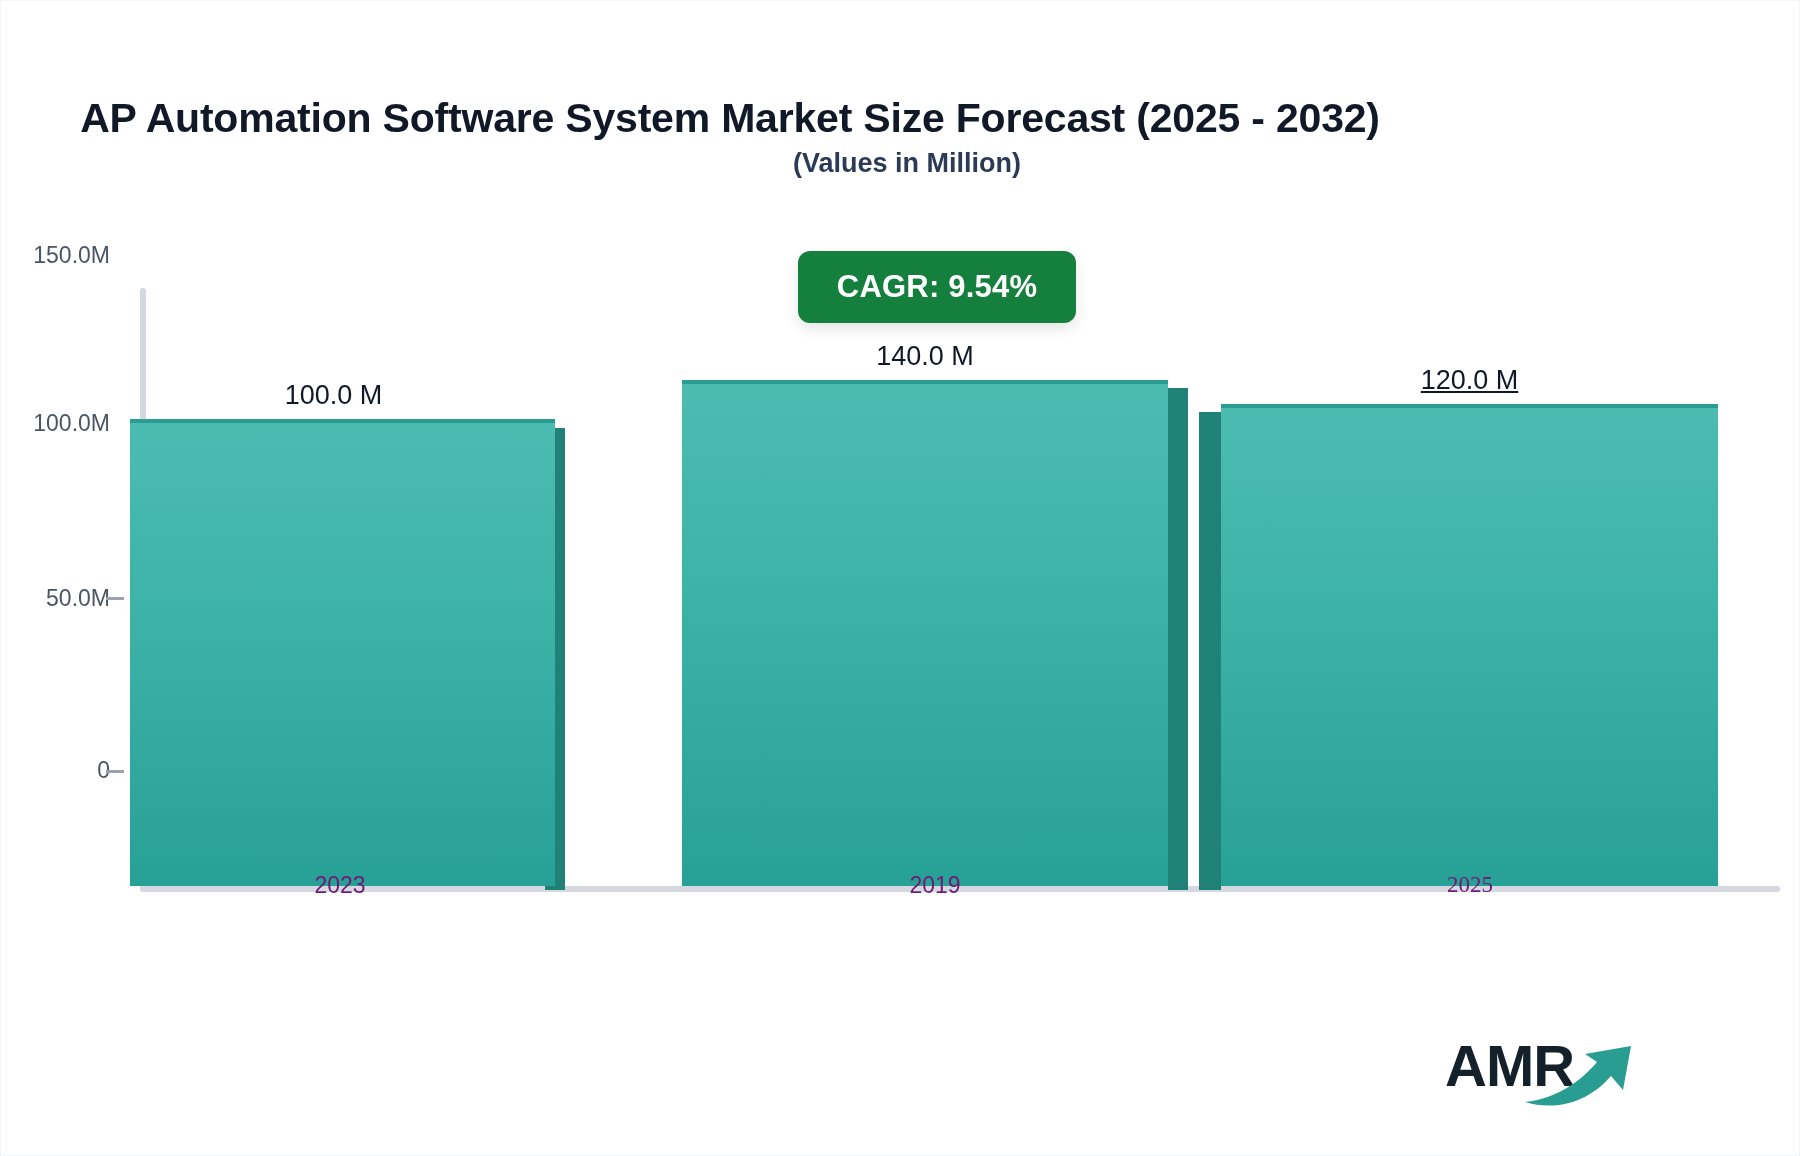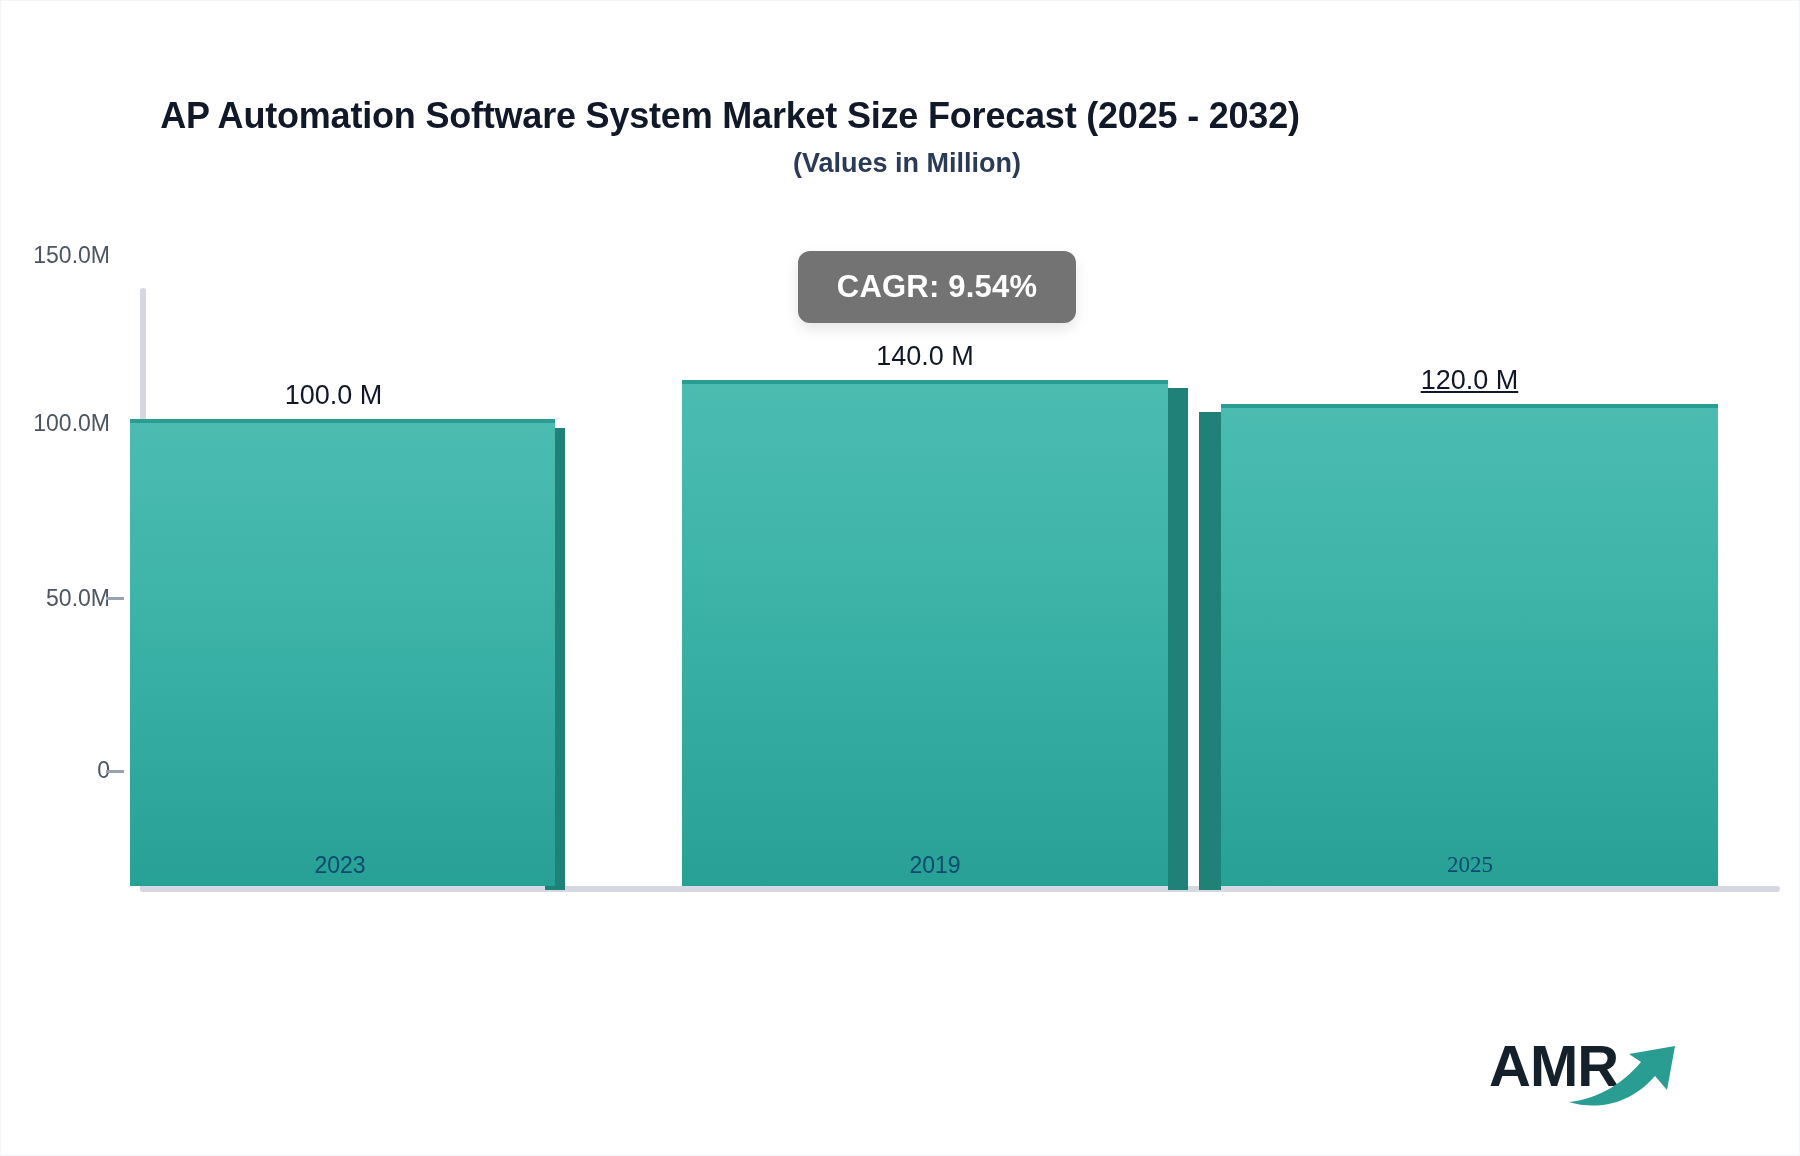--- a/index.html
+++ b/index.html
@@ -24,21 +24,21 @@
     border: 1px solid #f4f5f7;
     pointer-events: none;
   }
 
   .chart-title {
     position: absolute;
     top: 95px;
     left: 0;
     width: 1460px;
     text-align: center;
-    font-size: 36px;
+    font-size: 41px;
     font-weight: bold;
     color: #111827;
     letter-spacing: -0.2px;
   }
   .chart-subtitle {
     position: absolute;
     top: 148px;
     left: 0;
     width: 1800px;
     text-align: center;
@@ -47,21 +47,21 @@
     color: #2b3a55;
     margin-left: 7px;
   }
 
   .cagr-badge {
     position: absolute;
     left: 798px;
     top: 251px;
     width: 278px;
     height: 72px;
-    background: #737373;
+    background: #15803d;
     border-radius: 12px;
     display: flex;
     align-items: center;
     justify-content: center;
     box-shadow: 0 6px 14px rgba(0,0,0,0.10);
   }
   .cagr-badge span {
     color: #ffffff;
     font-size: 31px;
     font-weight: bold;
@@ -126,30 +126,30 @@
   }
   .bar-value {
     position: absolute;
     font-size: 27px;
     color: #101828;
     white-space: nowrap;
     text-align: center;
   }
   .x-tick-label {
     position: absolute;
-    top: 852px;
+    top: 872px;
     font-size: 23px;
-    color: #0c4a6e;
+    color: #701a75;
     text-align: center;
     white-space: nowrap;
   }
 
   .amr-logo {
     position: absolute;
-    left: 1489px;
+    left: 1445px;
     top: 1030px;
     width: 200px;
     height: 80px;
     text-align: right;
   }
   .amr-text {
     position: absolute;
     left: 0;
     top: 2px;
     font-size: 58px;

